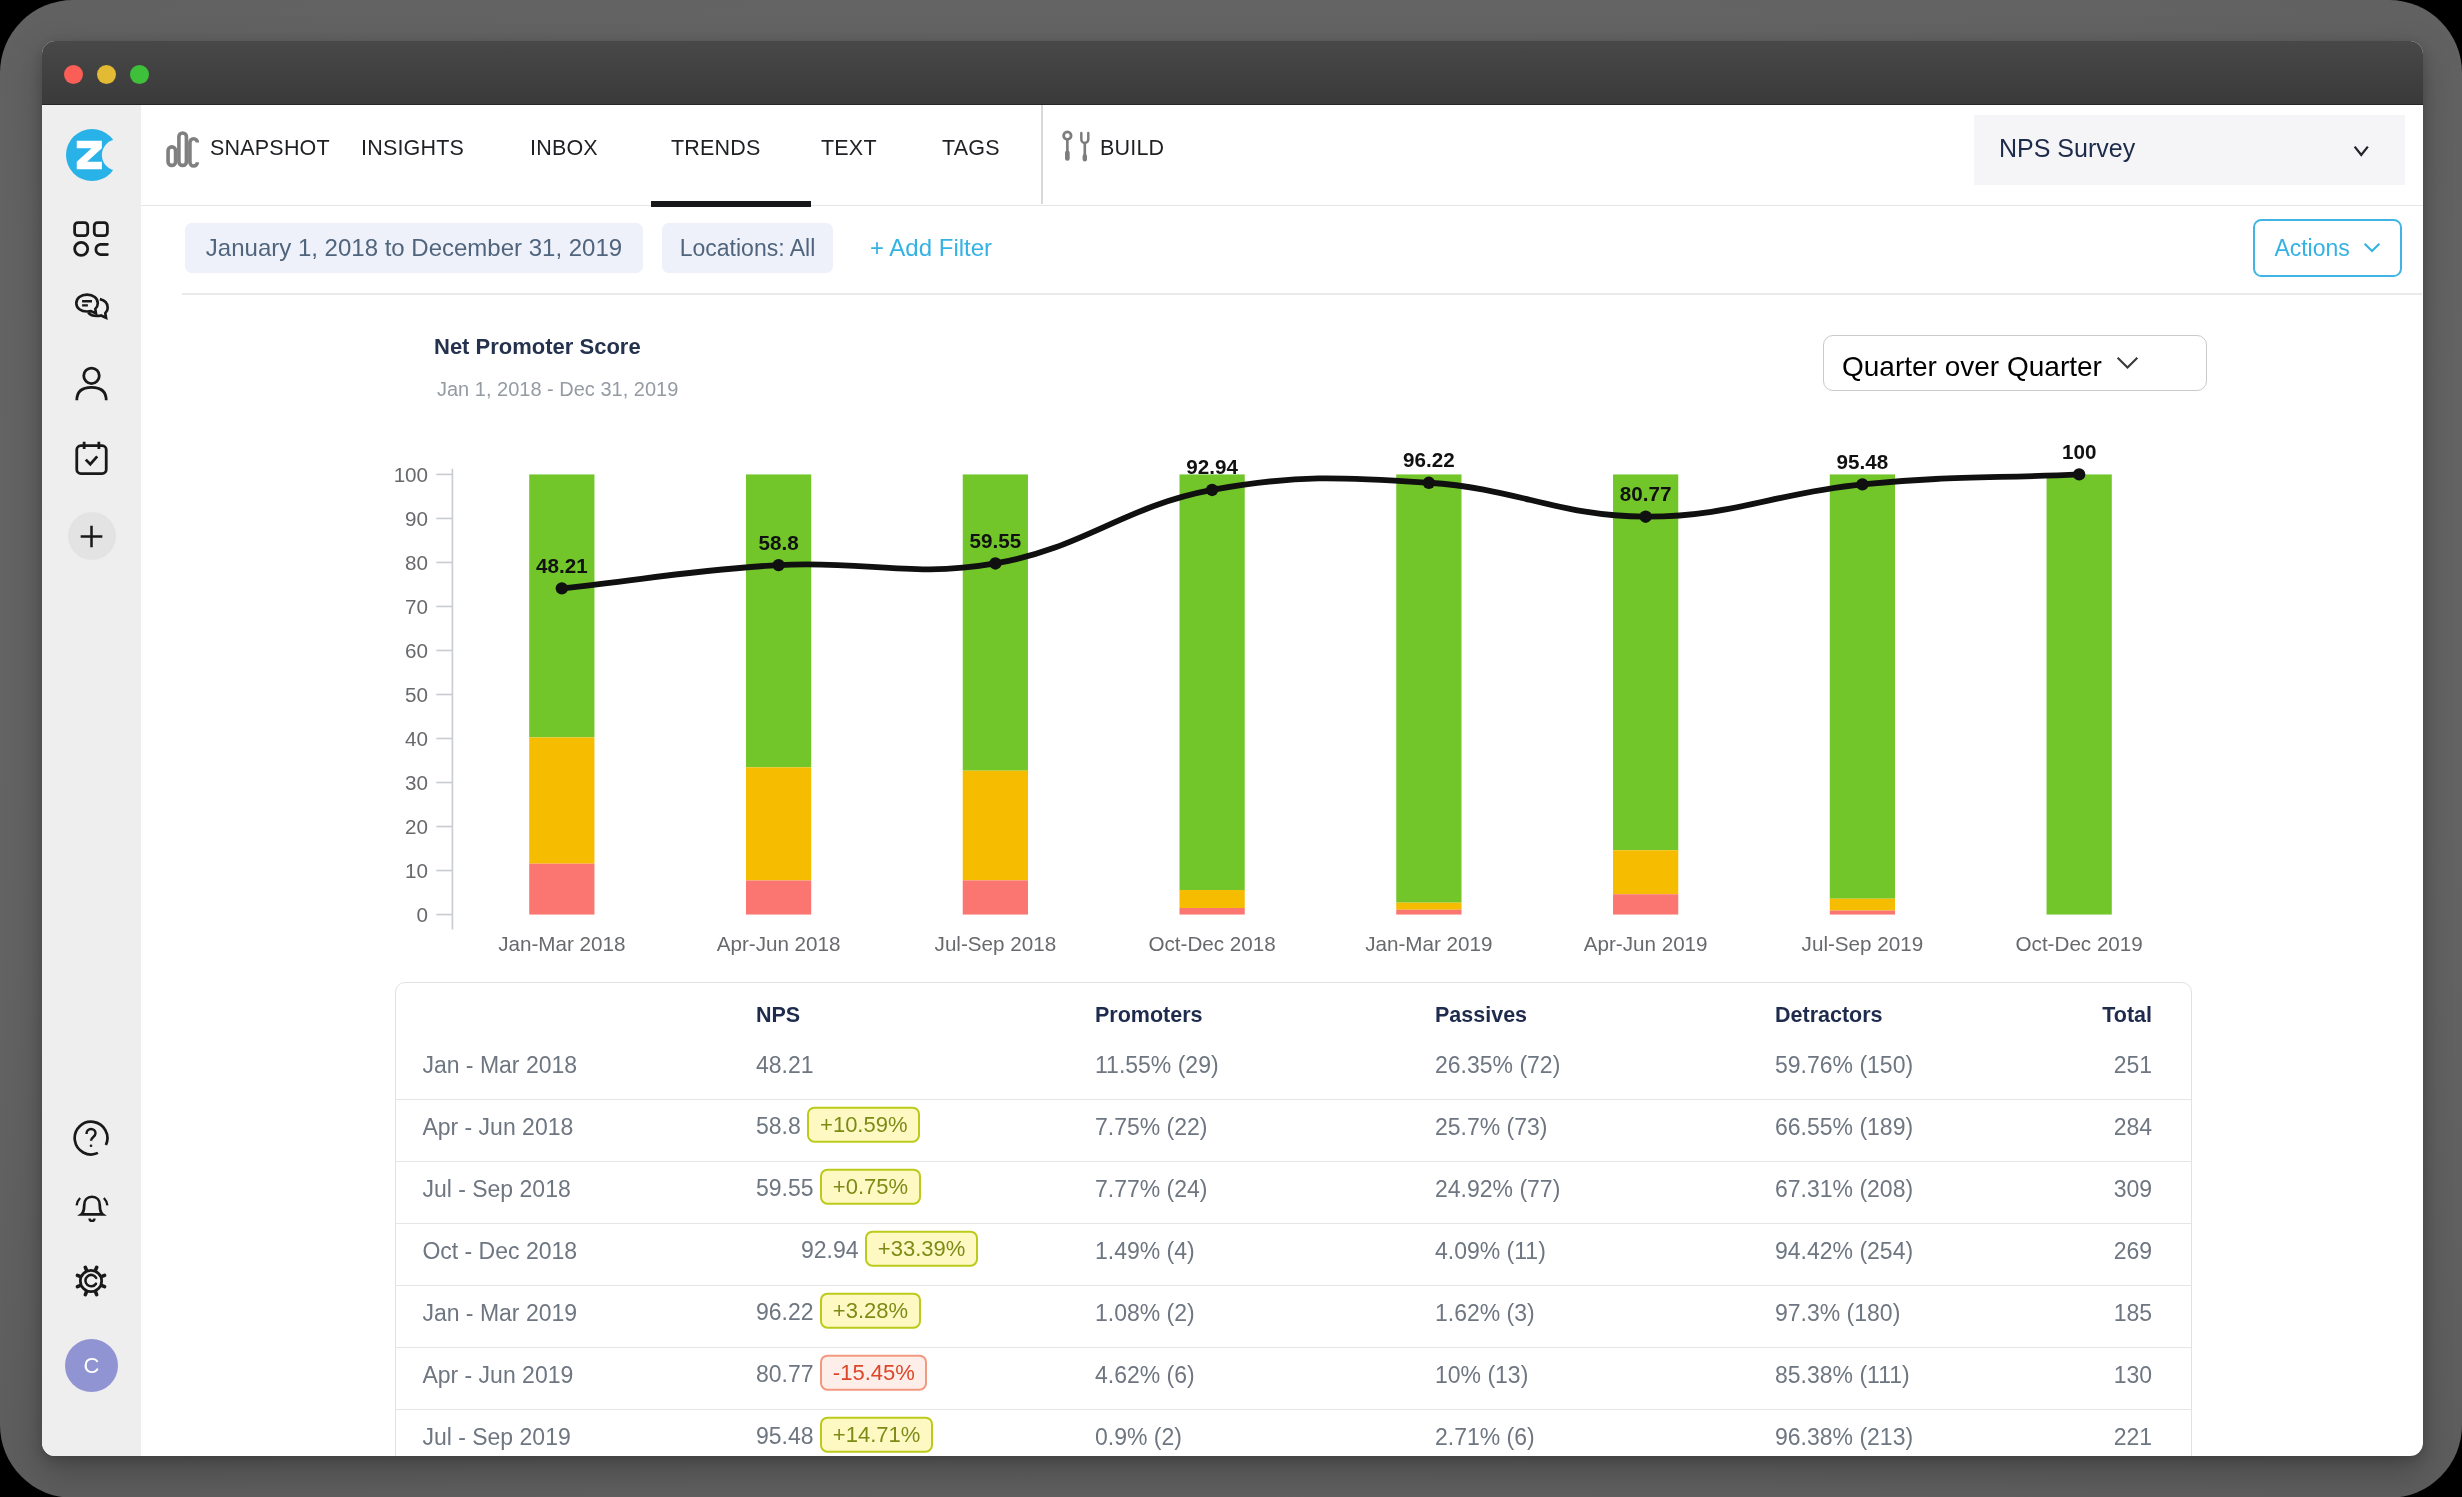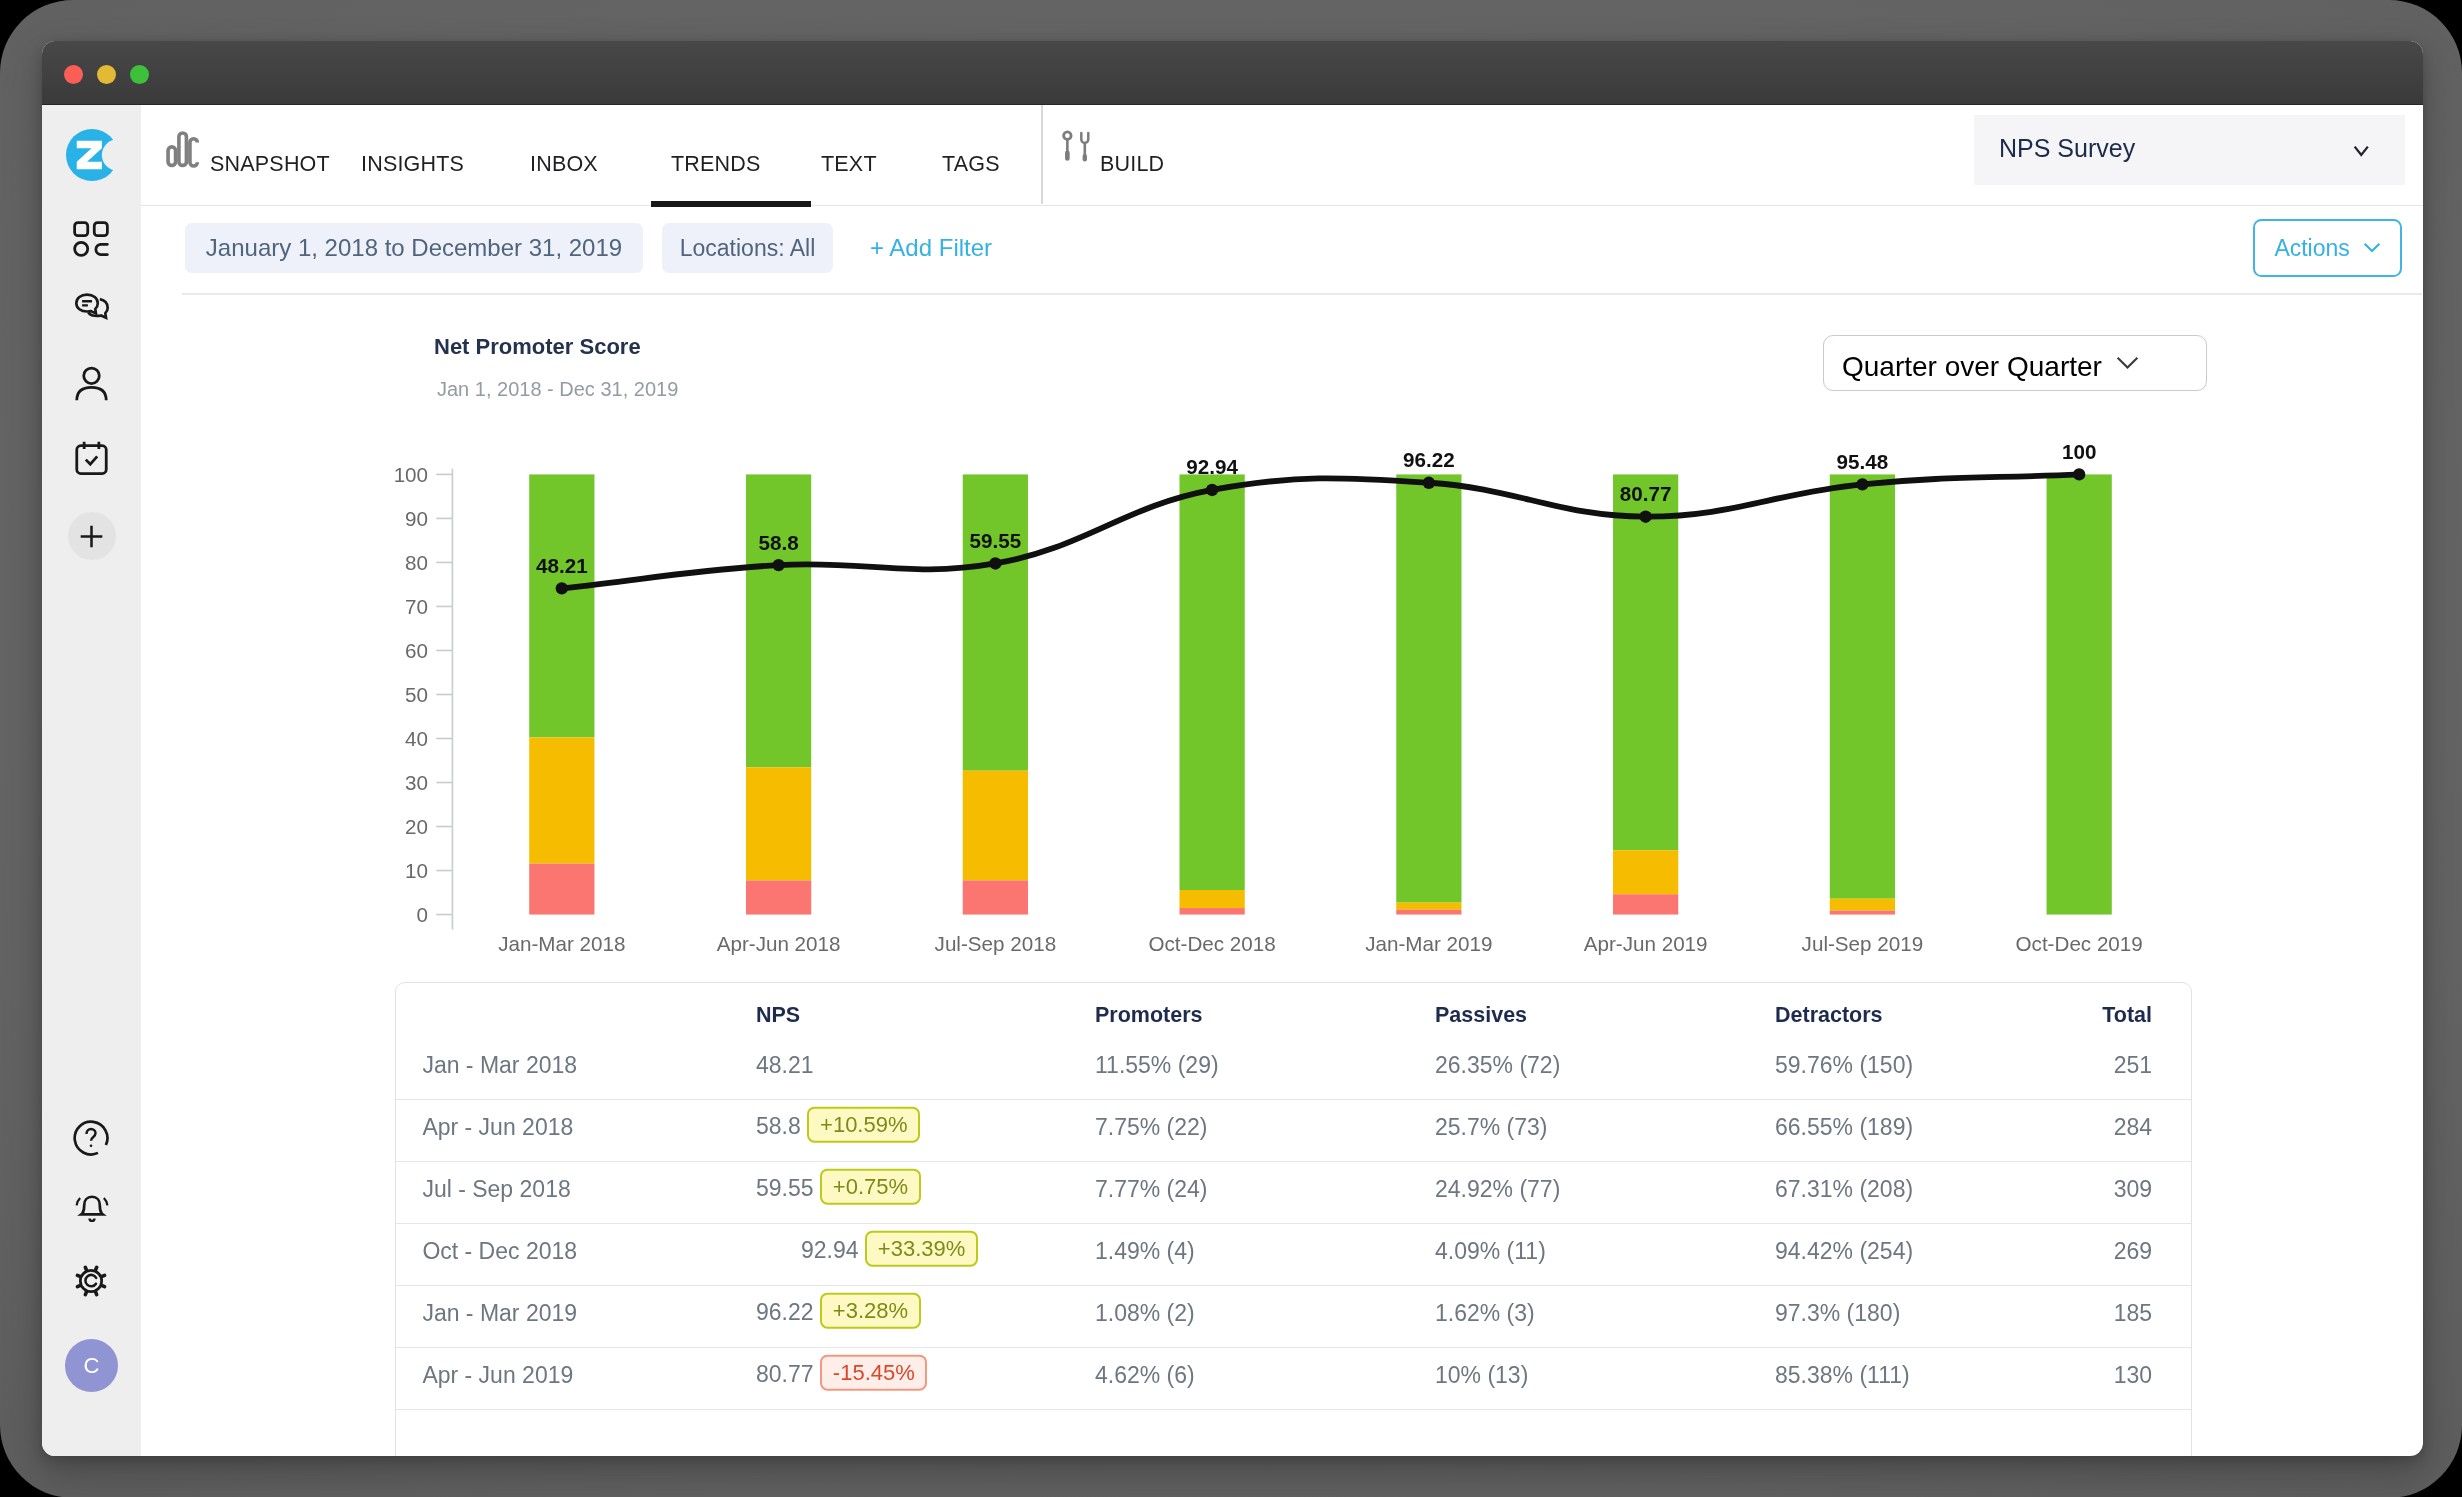--- a/index.html
+++ b/index.html
@@ -6,21 +6,21 @@
 html,body { width:2462px; height:1498px; background:#000; font-family:"Liberation Sans", sans-serif; }
 .canvas { position:absolute; left:0; top:0; width:2462px; height:1498px; border-radius:73px;
   background:radial-gradient(ellipse 115% 95% at 50% 40%, #696969 0%, #636363 50%, #5c5c5c 82%, #555555 100%); overflow:hidden; }
 .win { position:absolute; left:42px; top:41px; width:2381px; height:1415px; background:#fff; border-radius:13.2px;
   overflow:hidden; box-shadow:0 15px 37px rgba(0,0,0,.25), 0 3.3px 11.6px rgba(0,0,0,.16); }
 .titlebar { position:absolute; left:0; top:0; width:100%; height:64px;
   background:linear-gradient(#484848, #3a3a3a); border-bottom:1.7px solid #262626; }
 .dot { position:absolute; top:24px; width:19px; height:19px; border-radius:50%; }
 .sidebar { position:absolute; left:0; top:64px; width:99px; height:1351px; background:#efeeee; }
 .nav { position:absolute; left:99px; top:64px; right:0; height:101px; background:#fff; border-bottom:1.7px solid #e6e6e9; }
-.navtxt { position:absolute; top:95px; font-size:21.5px; letter-spacing:0.2px; color:#1f2024; line-height:25px;margin-top:16px;}
+.navtxt { position:absolute; top:95px; font-size:21.5px; letter-spacing:0.2px; color:#1f2024; line-height:25px;}
 .chip { position:absolute; top:182px; height:50px; background:#eef1f9; border-radius:6.6px; font-size:23px;
   color:#50657d; display:flex; align-items:center; justify-content:center; }
 .trow { position:relative; height:62px; border-bottom:1.2px solid #e6e6e9; }
 .cell { position:absolute; font-size:23px; color:#6e7681; top:calc(50% - 3.3px); transform:translateY(-50%); white-space:nowrap; }
 .badge { display:inline-block; font-size:22px; border-radius:7.4px; padding:3.3px 10.7px; margin-left:6.6px; position:relative; top:-2.5px;}
 .badge.g { color:#7d8b16; border:2.1px solid #bccb1b; background:#fef9c3; }
 .badge.r { color:#dc472a; border:2.1px solid #f2997f; background:#fdeeea; }
 </style>
 </head>
 <body>
@@ -279,16 +279,24 @@
       <span class="cell" style="left:1678px; width:78px; text-align:right;">185</span>
     </div>
     <div class="trow">
       <span class="cell" style="left:26.4px;">Apr - Jun 2019</span>
       <span class="cell" style="left:360px;">80.77<span class="badge r">-15.45%</span></span>
       <span class="cell" style="left:699px;">4.62% (6)</span>
       <span class="cell" style="left:1039px;">10% (13)</span>
       <span class="cell" style="left:1379px;">85.38% (111)</span>
       <span class="cell" style="left:1678px; width:78px; text-align:right;">130</span>
     </div>
+    <div class="trow">
+      <span class="cell" style="left:26.4px;">Jul - Sep 2019</span>
+      <span class="cell" style="left:360px;">95.48<span class="badge g">+14.71%</span></span>
+      <span class="cell" style="left:699px;">0.9% (2)</span>
+      <span class="cell" style="left:1039px;">2.71% (6)</span>
+      <span class="cell" style="left:1379px;">96.38% (213)</span>
+      <span class="cell" style="left:1678px; width:78px; text-align:right;">221</span>
+    </div>
   </div>
 </div>
 </div>
 
 
 </body></html>

